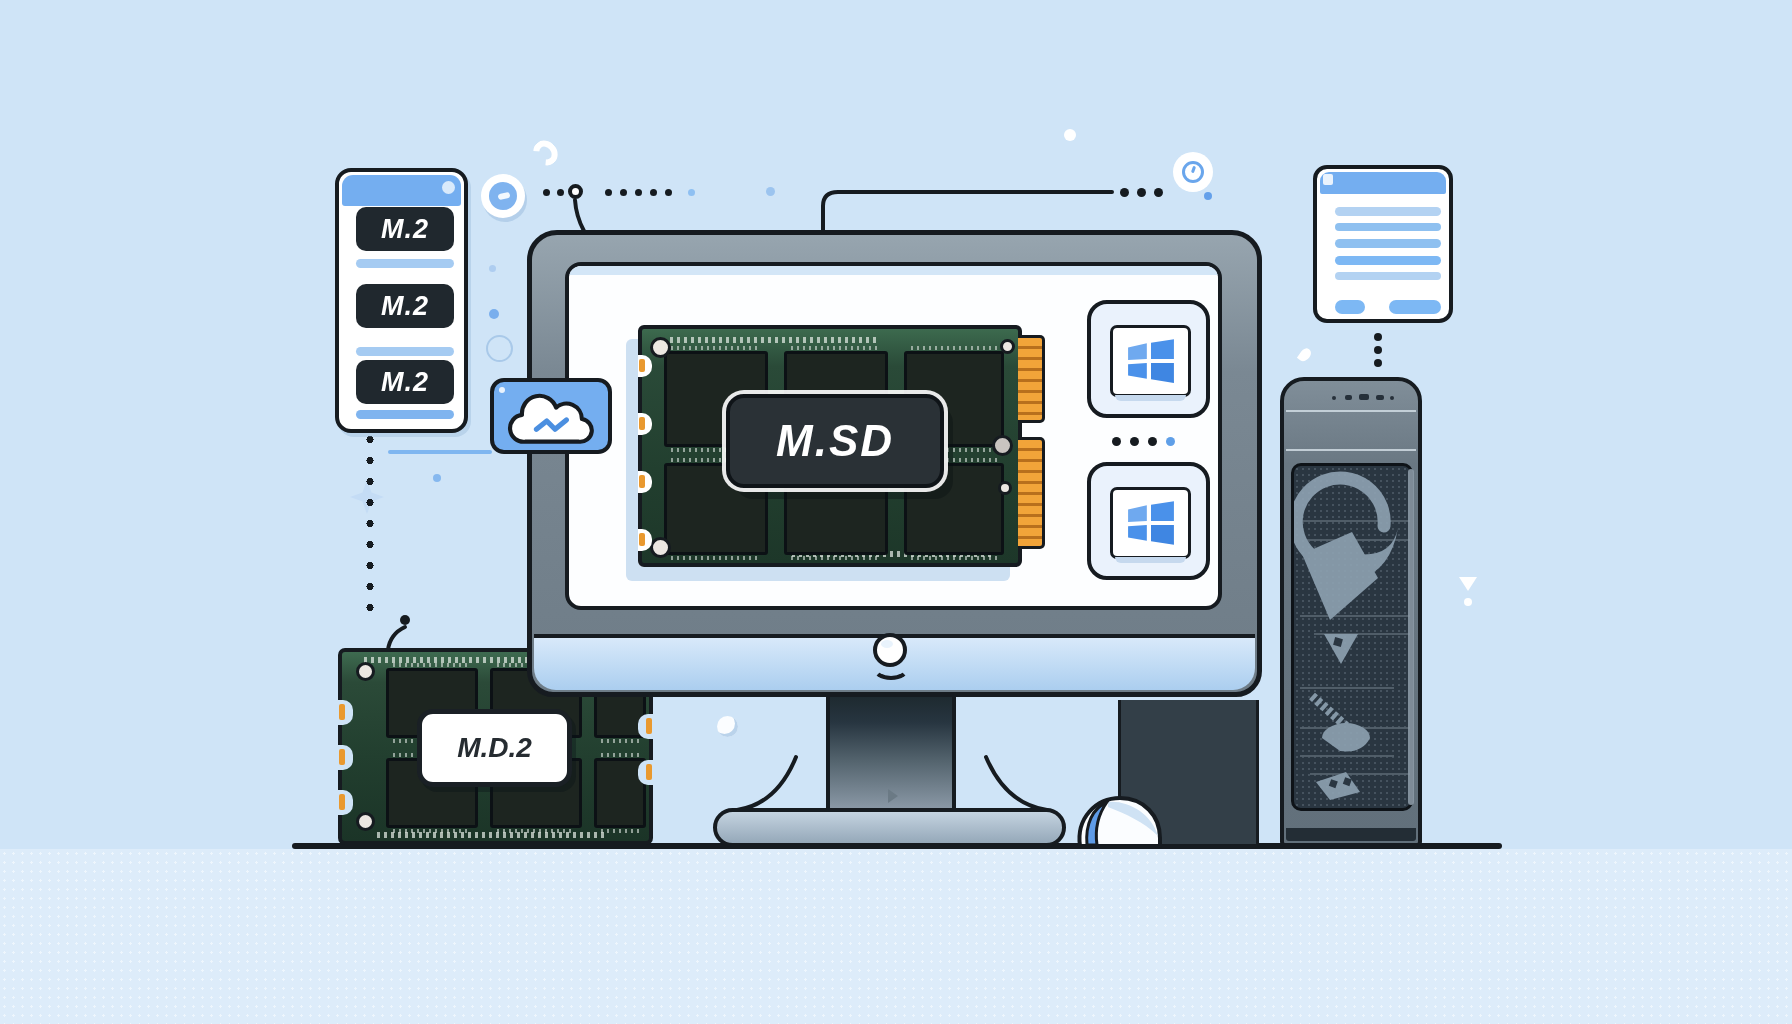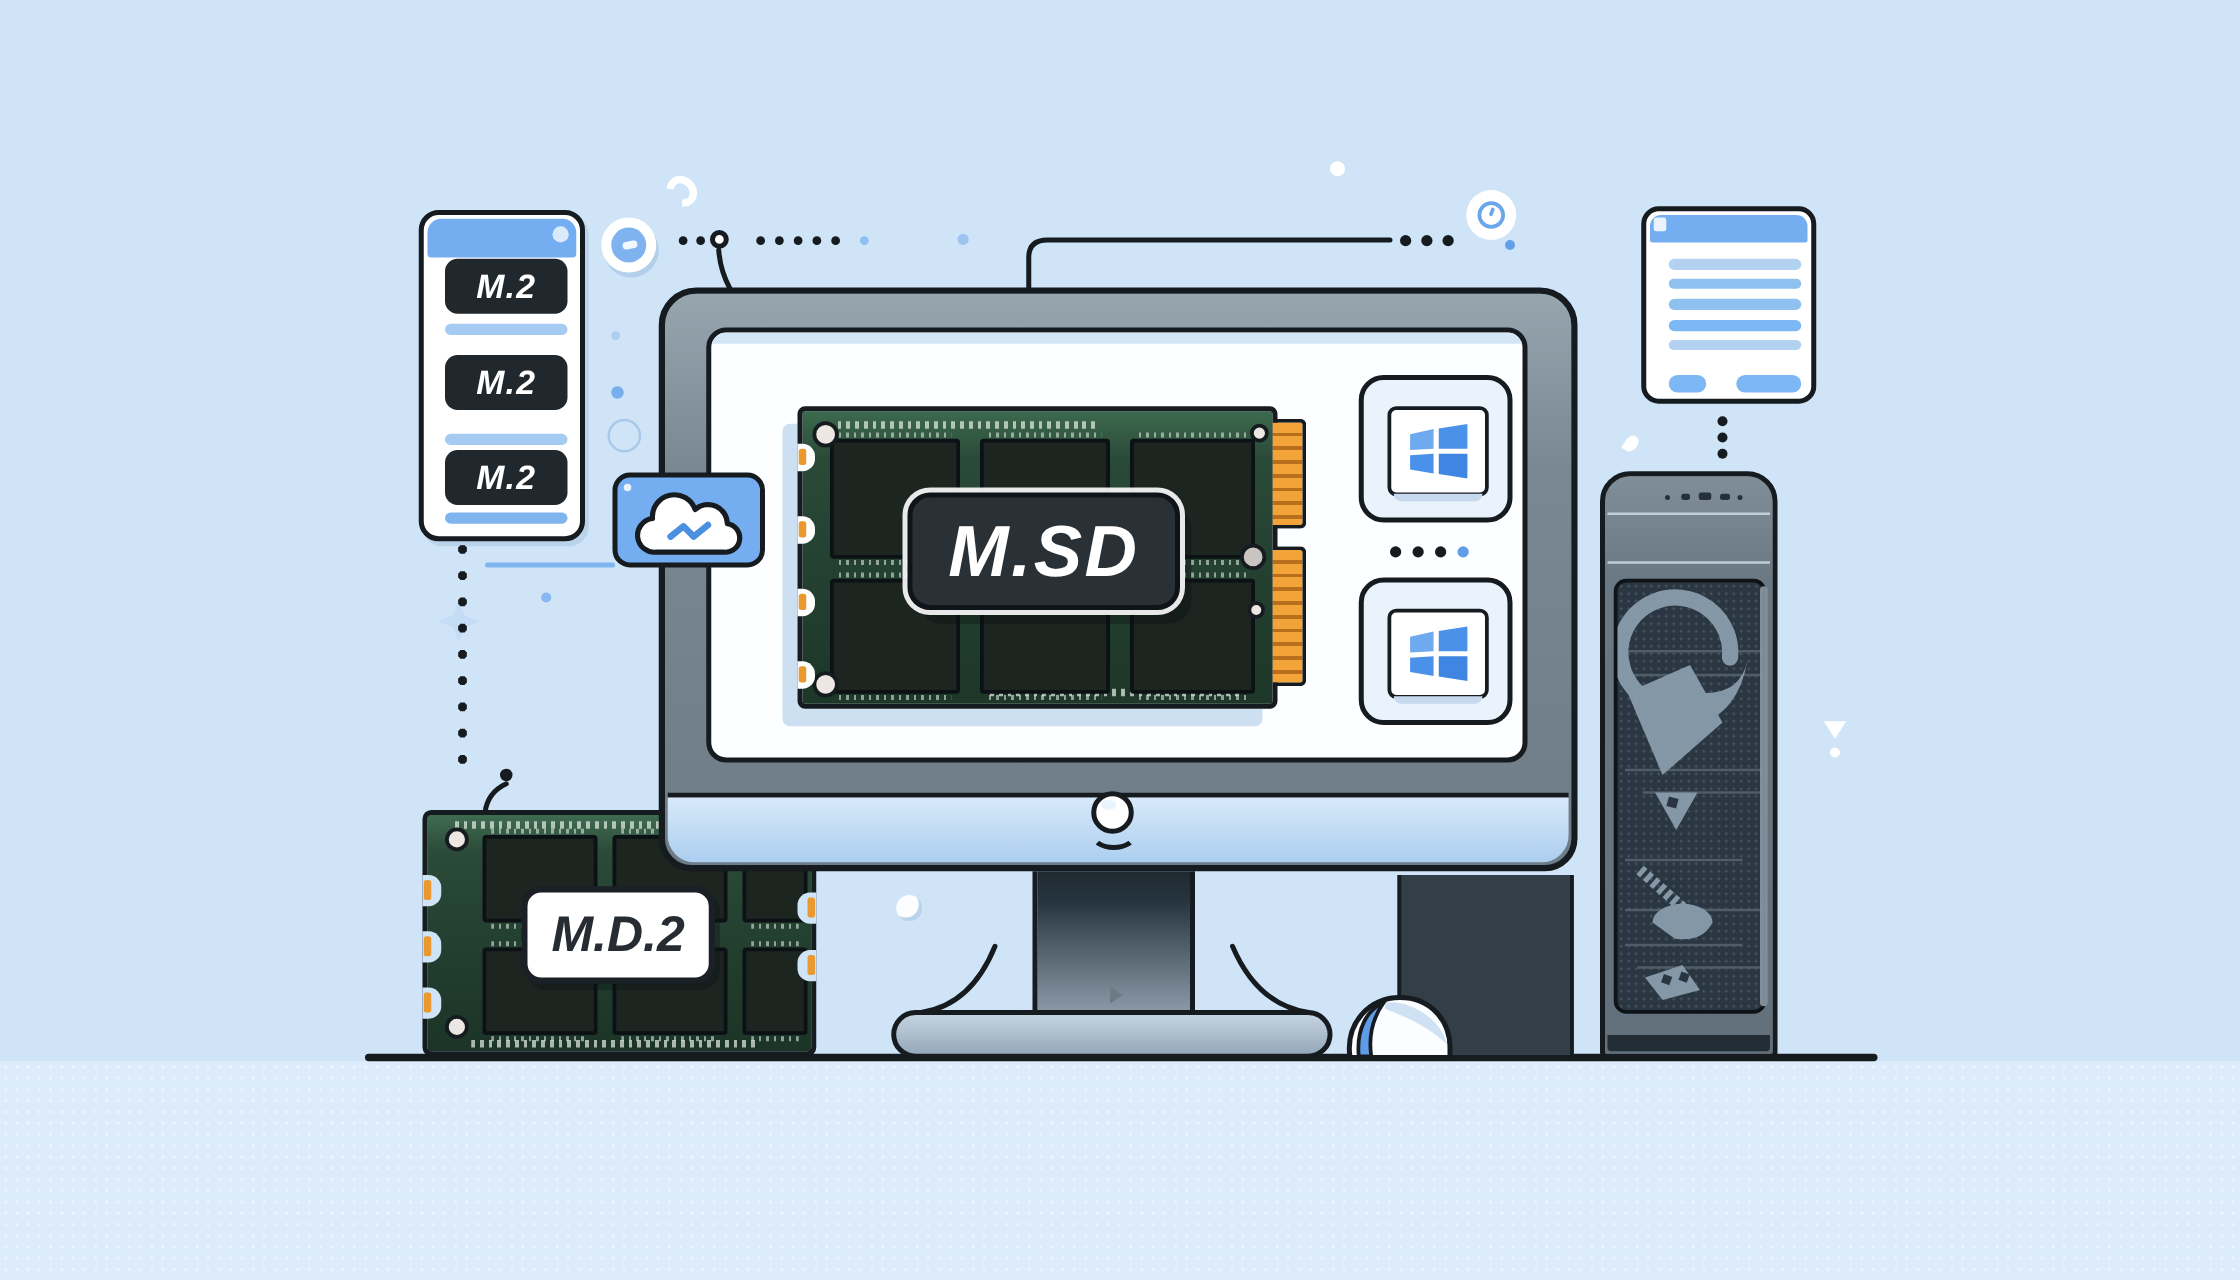--- a/index.html
+++ b/index.html
@@ -57,21 +57,21 @@
   .chip::before{top:-8px;} .chip::after{bottom:-8px;}
   .microtext{position:absolute;height:6px;opacity:.7;
     background-image:repeating-linear-gradient(90deg,#e8efe9 0 3px,transparent 3px 7px);}
   .screw{position:absolute;border-radius:50%;background:#ece7e2;border:3px solid var(--ink);}
   .notch{position:absolute;background:var(--bg);border-radius:0 10px 10px 0;}
   .notch .pad{position:absolute;left:1px;top:4px;width:6px;height:16px;background:var(--gold);border-radius:2px;}
   .notch.r{border-radius:10px 0 0 10px;} .notch.r .pad{left:auto;right:1px;}
   .hw-label{position:absolute;display:flex;align-items:center;justify-content:center;
     font-weight:bold;font-style:italic;border-radius:16px;}
   .desk-label{left:75px;top:57px;width:155px;height:78px;background:#fff;border:5px solid #1a2025;
-    color:#262c31;font-size:40px;box-shadow:4px 5px 0 rgba(10,16,22,.35);}
+    color:#262c31;font-size:28px;box-shadow:4px 5px 0 rgba(10,16,22,.35);}
 
   
   .monitor{left:527px;top:230px;width:735px;height:467px;z-index:4;
     background:linear-gradient(180deg,#97a5af,#7a8893 30%,#6e7c87);
     border:5px solid var(--ink);border-radius:30px 30px 26px 26px;}
   .monitor .screen{position:absolute;left:33px;top:27px;width:657px;height:348px;background:#fdfeff;
     border:4px solid var(--ink);border-radius:16px;overflow:hidden;}
   .monitor .screen::before{content:"";position:absolute;left:0;right:0;top:0;height:9px;background:#d3e6f7;}
   .monitor .chin{position:absolute;left:2px;right:2px;bottom:2px;height:56px;
     background:linear-gradient(180deg,#d8e9fa,#abceef);border-top:4px solid var(--ink);border-radius:0 0 22px 22px;}
@@ -80,21 +80,21 @@
   .smile{left:345px;top:424px;width:38px;height:26px;border:4px solid transparent;border-bottom-color:var(--ink);border-radius:50%;}
 
   
   .screen-ssd{left:638px;top:325px;width:384px;height:242px;z-index:5;
     background:linear-gradient(180deg,#3c6a4e,#2a4a38 16%,#223f2f 60%,#1d3729);
     border:4px solid var(--ink);border-radius:6px;
     box-shadow:-12px 14px 0 rgba(165,198,232,.55);}
   .pinblock{position:absolute;right:-27px;width:27px;border:3px solid var(--ink);border-left:none;border-radius:0 5px 5px 0;
     background:repeating-linear-gradient(180deg,#f2a439 0 8px,#b86f1c 8px 11px);}
   .screen-label{left:84px;top:65px;width:218px;height:94px;background:#2a3136;border:4px solid #0f1418;
-    color:#fff;font-size:58px;letter-spacing:2px;border-radius:18px;
+    color:#fff;font-size:44px;letter-spacing:2px;border-radius:18px;
     box-shadow:0 0 0 4px rgba(255,255,255,.9), 9px 11px 0 rgba(10,14,18,.35);}
 
   
   .win-card{width:123px;height:118px;background:#eaf2fc;border:4px solid var(--ink);border-radius:20px;z-index:5;}
   .win-card .inner{position:absolute;left:19px;top:21px;width:81px;height:72px;background:#fff;border:3px solid var(--ink);
     border-radius:7px;display:flex;align-items:center;justify-content:center;}
   .win-card .inner::after{content:"";position:absolute;left:2px;right:2px;bottom:-7px;height:6px;background:#c6d9ee;border-radius:0 0 6px 6px;}
   .hdots{display:flex;gap:9px;z-index:5;}
   .hdots i{width:9px;height:9px;border-radius:50%;background:var(--ink);}
   .hdots i.blue{background:#5f9fe8;}

